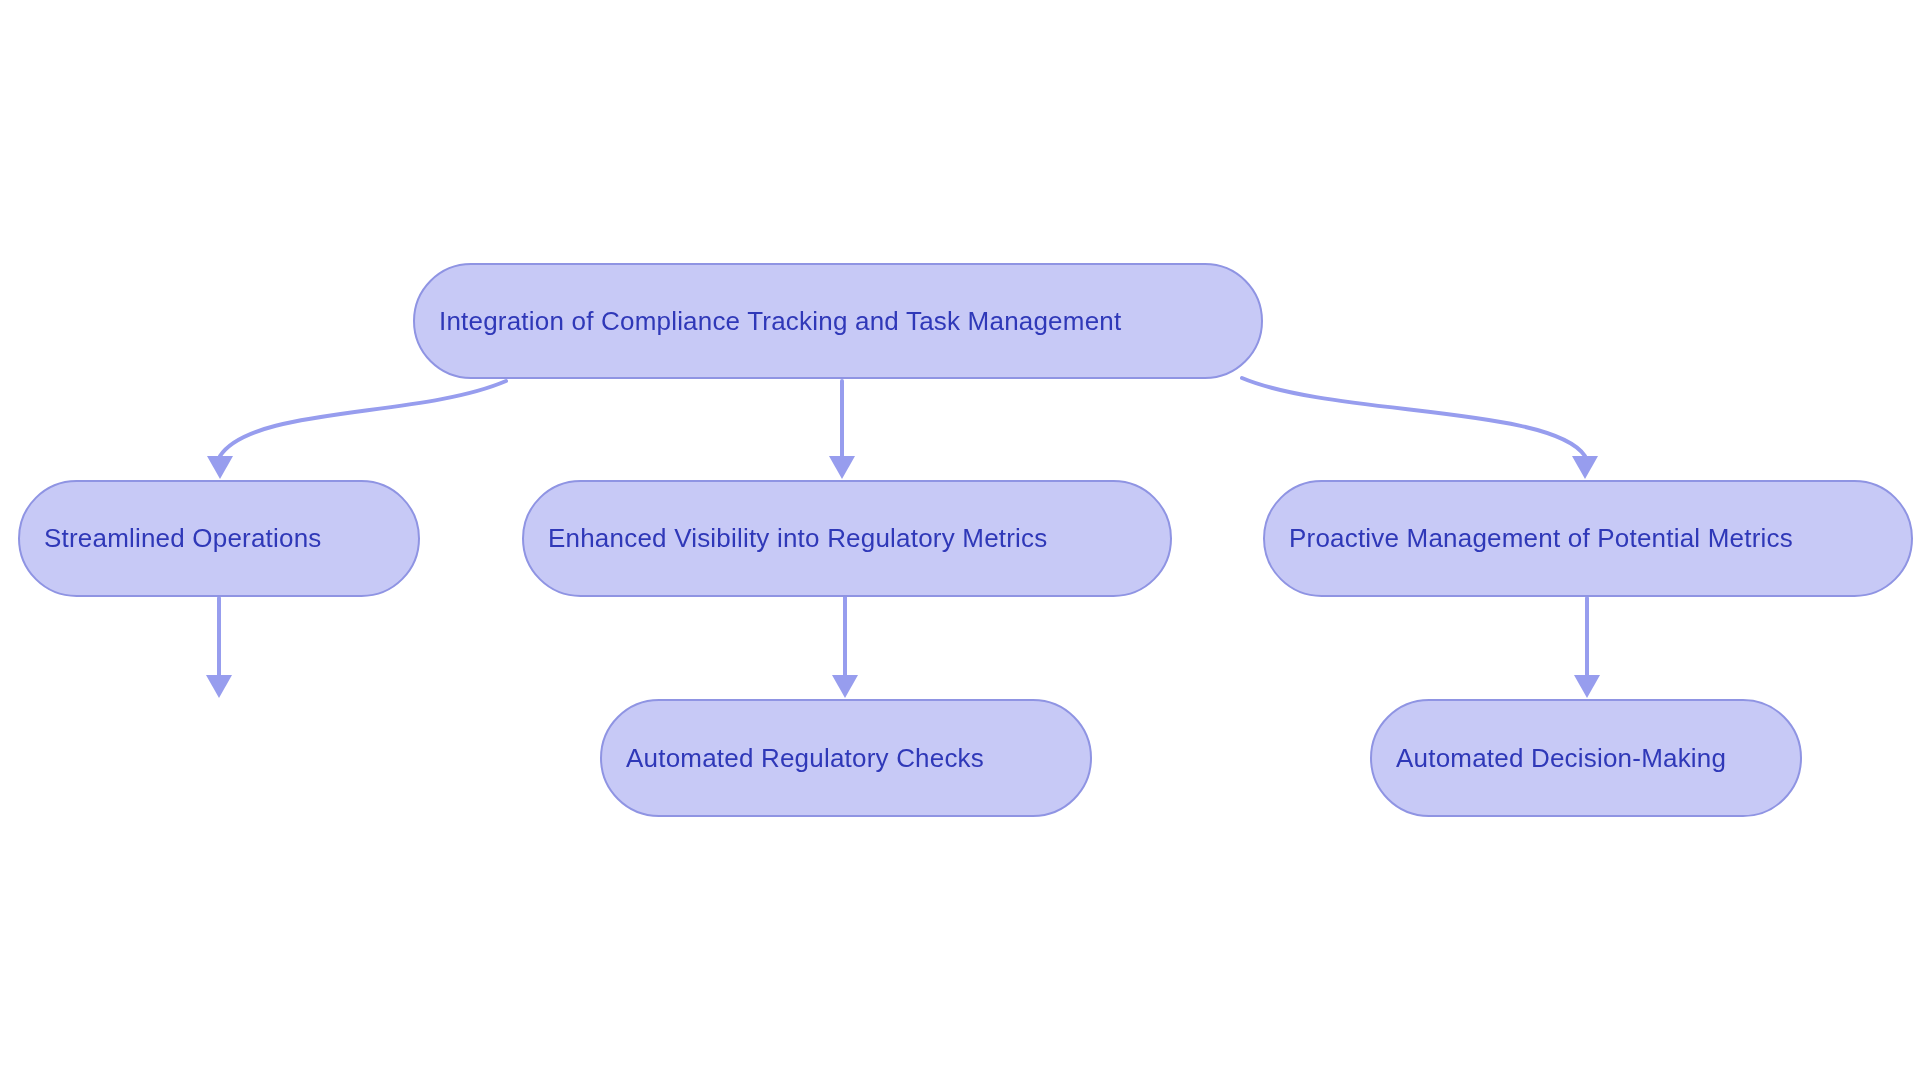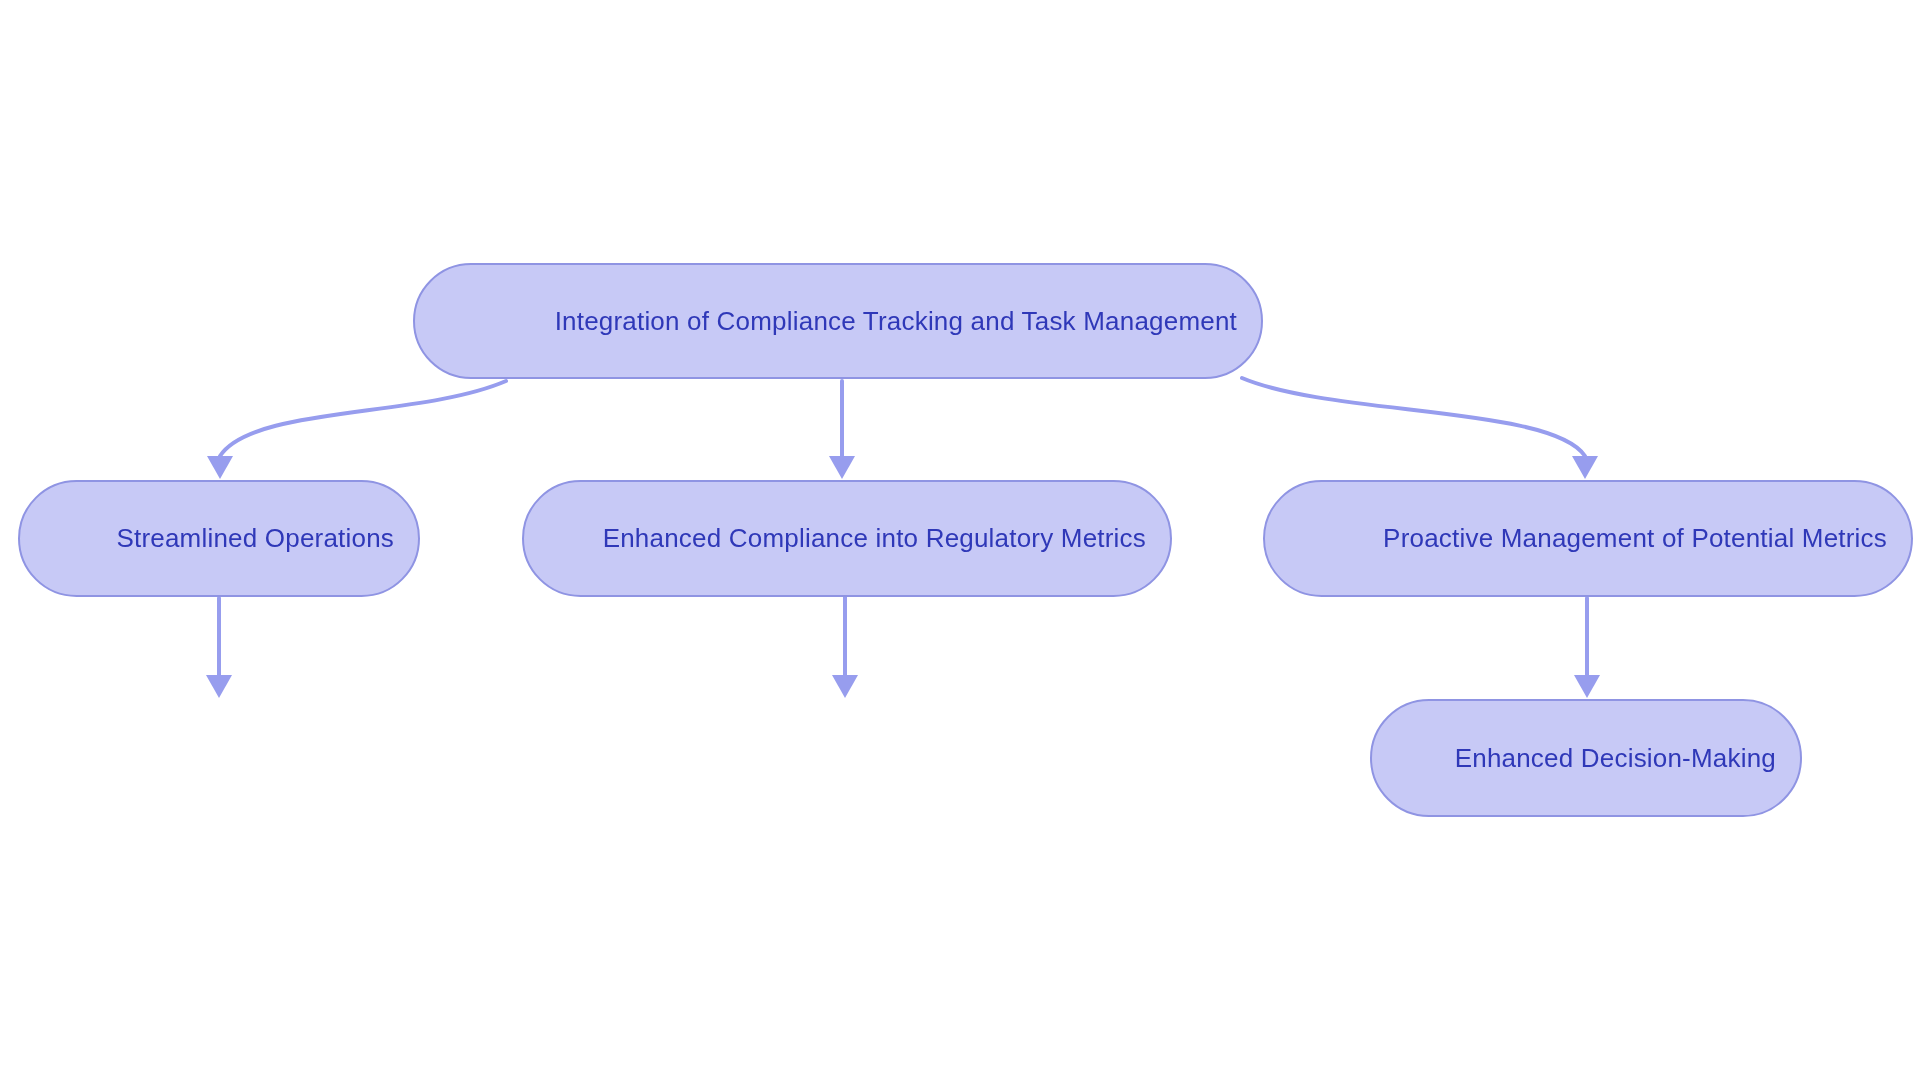--- a/index.html
+++ b/index.html
@@ -33,21 +33,21 @@
     stroke-linecap: round;
   }
   .edge-head {
     fill: var(--arrow);
     stroke: none;
   }
   .node {
     position: absolute;
     display: flex;
     align-items: center;
-    justify-content: flex-end;
+    justify-content: flex-start;
     background: var(--node_fill);
     border: 2px solid var(--node_border);
     border-radius: 60px;
     color: var(--node_text);
     font-size: 26px;
     font-weight: 400;
     letter-spacing: 0.2px;
     white-space: nowrap;
     text-align: center;
     padding: 0 24px;
@@ -93,26 +93,29 @@
 
   <div class="node" style="left:413px; top:263px; width:850px; height:116px;">
     <span>Integration of Compliance Tracking and Task Management</span>
   </div>
 
   <div class="node" style="left:18px; top:480px; width:402px; height:117px;">
     <span>Streamlined Operations</span>
   </div>
 
   <div class="node" style="left:522px; top:480px; width:650px; height:117px;">
-    <span>Enhanced Compliance into Regulatory Metrics</span>
+    <span>Enhanced Visibility into Regulatory Metrics</span>
   </div>
 
   <div class="node" style="left:1263px; top:480px; width:650px; height:117px;">
     <span>Proactive Management of Potential Metrics</span>
   </div>
 
 
+  <div class="node" style="left:600px; top:699px; width:492px; height:118px;">
+    <span>Automated Regulatory Checks</span>
+  </div>
 
   <div class="node" style="left:1370px; top:699px; width:432px; height:118px;">
-    <span>Enhanced Decision-Making</span>
+    <span>Automated Decision-Making</span>
   </div>
 
 </div>
 
 </body></html>

